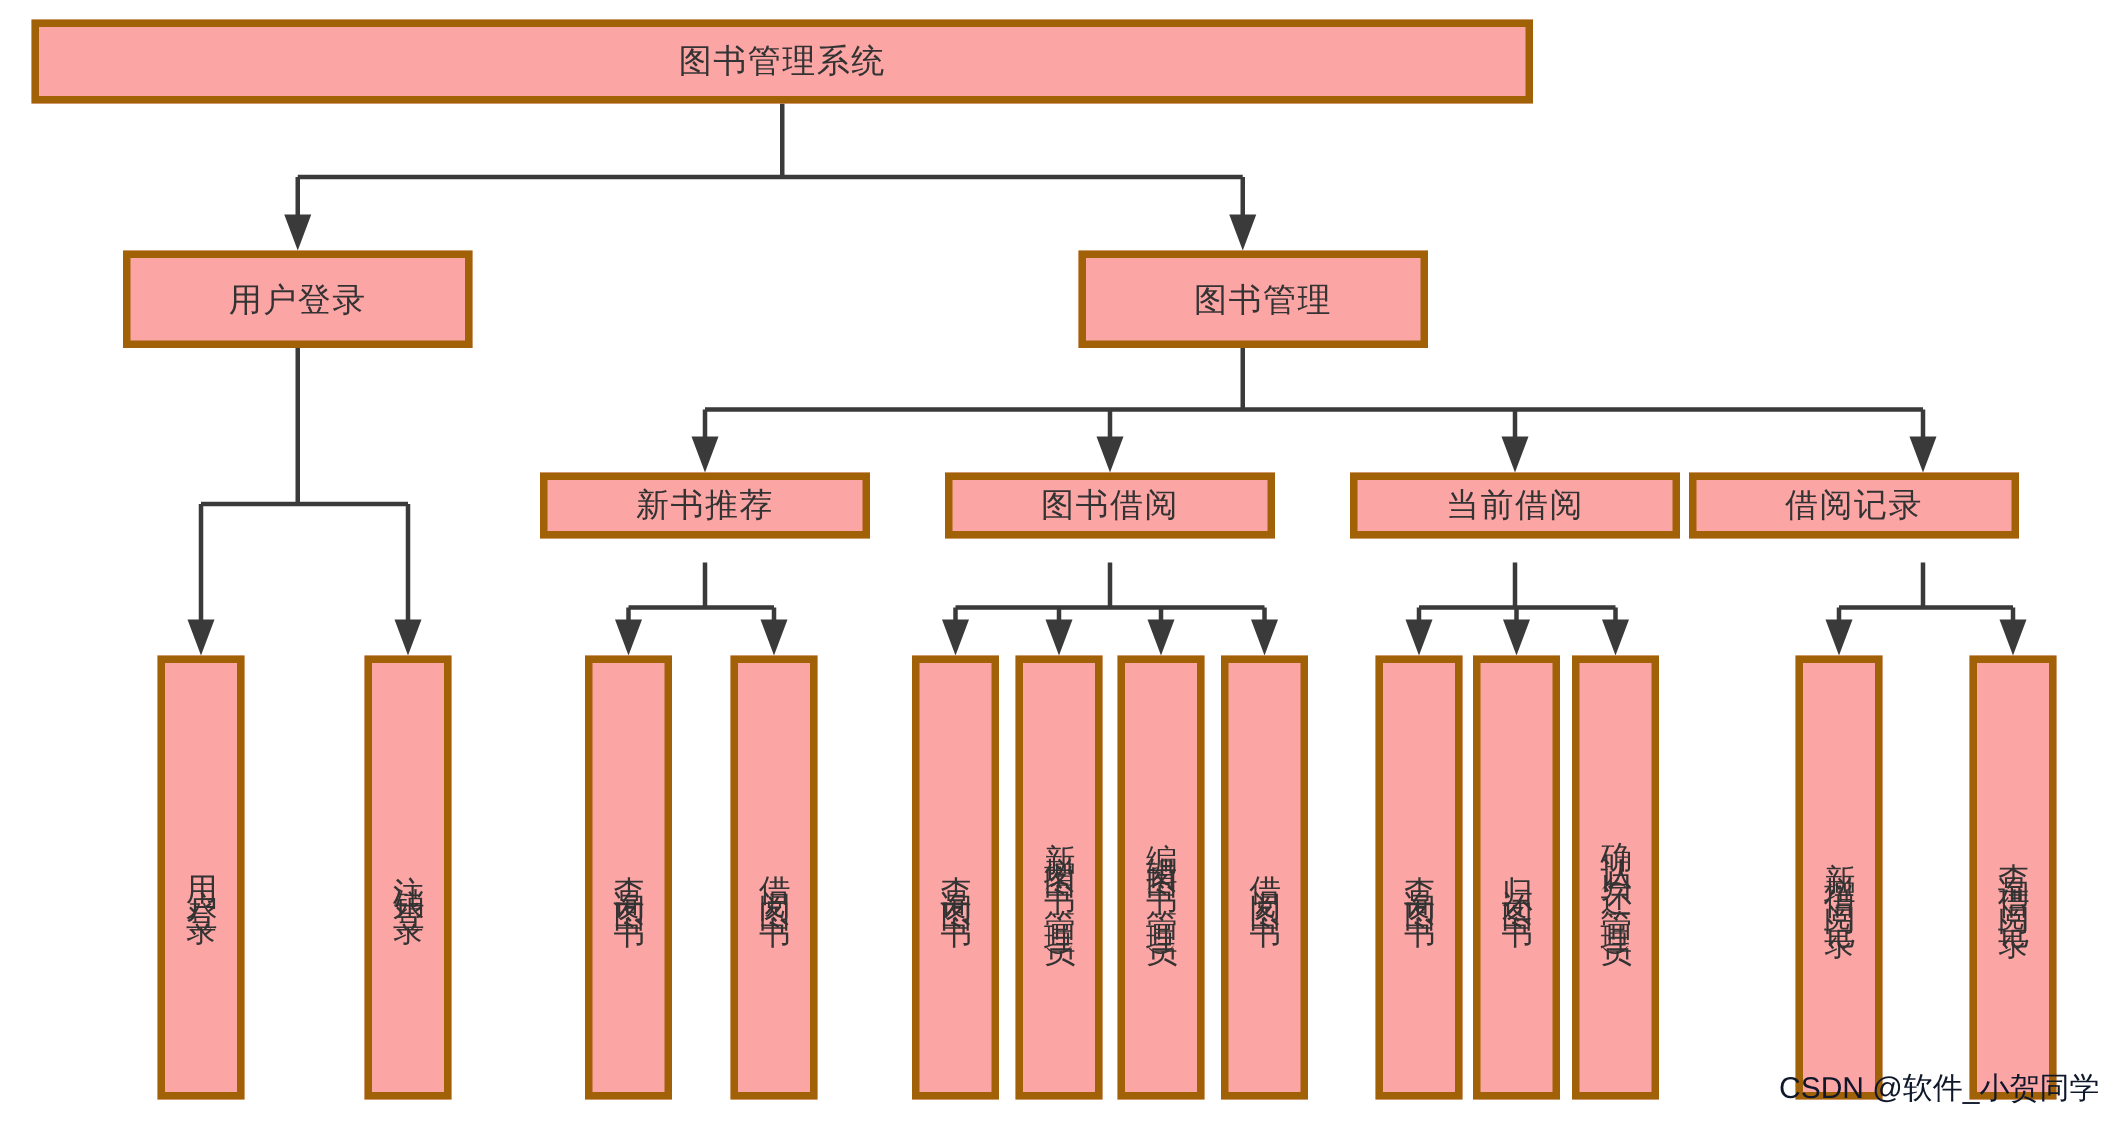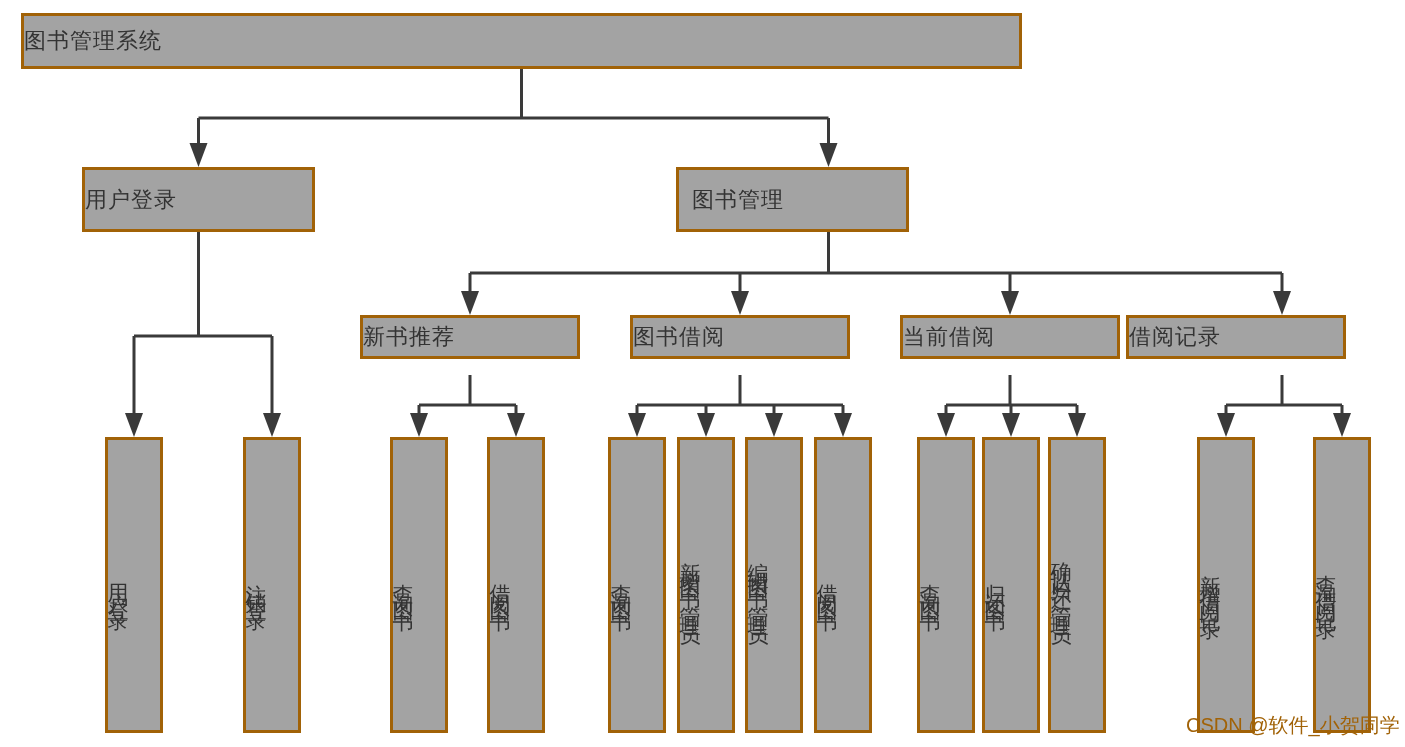--- a/index.html
+++ b/index.html
@@ -17,26 +17,26 @@
   }
   .connectors {
     position: absolute;
     left: 0;
     top: 0;
     z-index: 1;
   }
   .node {
     position: absolute;
     box-sizing: border-box;
-    border: 3px solid #a16207;
-    background: #a3a3a3;
+    border: 5px solid #a16207;
+    background: #fca5a5;
     color: #333333;
     display: flex;
     align-items: center;
-    justify-content: flex-start;
+    justify-content: center;
     z-index: 2;
     font-size: 22px;
     letter-spacing: 1px;
   }
   .node .vtext {
     writing-mode: vertical-rl;
     text-orientation: mixed;
     font-size: 21px;
     letter-spacing: 9px;
     line-height: 1;
@@ -55,21 +55,21 @@
   .lvl2 {
     width: 233px;
     height: 65px;
     top: 167px;
   }
   .watermark {
     position: absolute;
     left: 1186px;
     top: 712px;
     z-index: 3;
-    color: #a16207;
+    color: #0f172a;
     font-size: 20px;
     white-space: nowrap;
   }
 </style>
 </head>
 <body>
 
 <div class="canvas">
 
   <svg class="connectors" width="1405" height="747" viewBox="0 0 1405 747">
@@ -119,21 +119,21 @@
     </g>
   </svg>
 
   <div class="node" style="left:21px; top:13px; width:1001px; height:56px;">
     <span>图书管理系统</span>
   </div>
 
   <div class="node lvl2" style="left:82px;">
     <span>用户登录</span>
   </div>
-  <div class="node lvl2" style="left:676px;padding-left:13px;">
+  <div class="node lvl2" style="left:719px;padding-left:13px;">
     <span>图书管理</span>
   </div>
 
   <div class="node lvl3" style="left:360px;">
     <span>新书推荐</span>
   </div>
   <div class="node lvl3" style="left:900px;">
     <span>当前借阅</span>
   </div>
   <div class="node lvl3" style="left:630px;">

